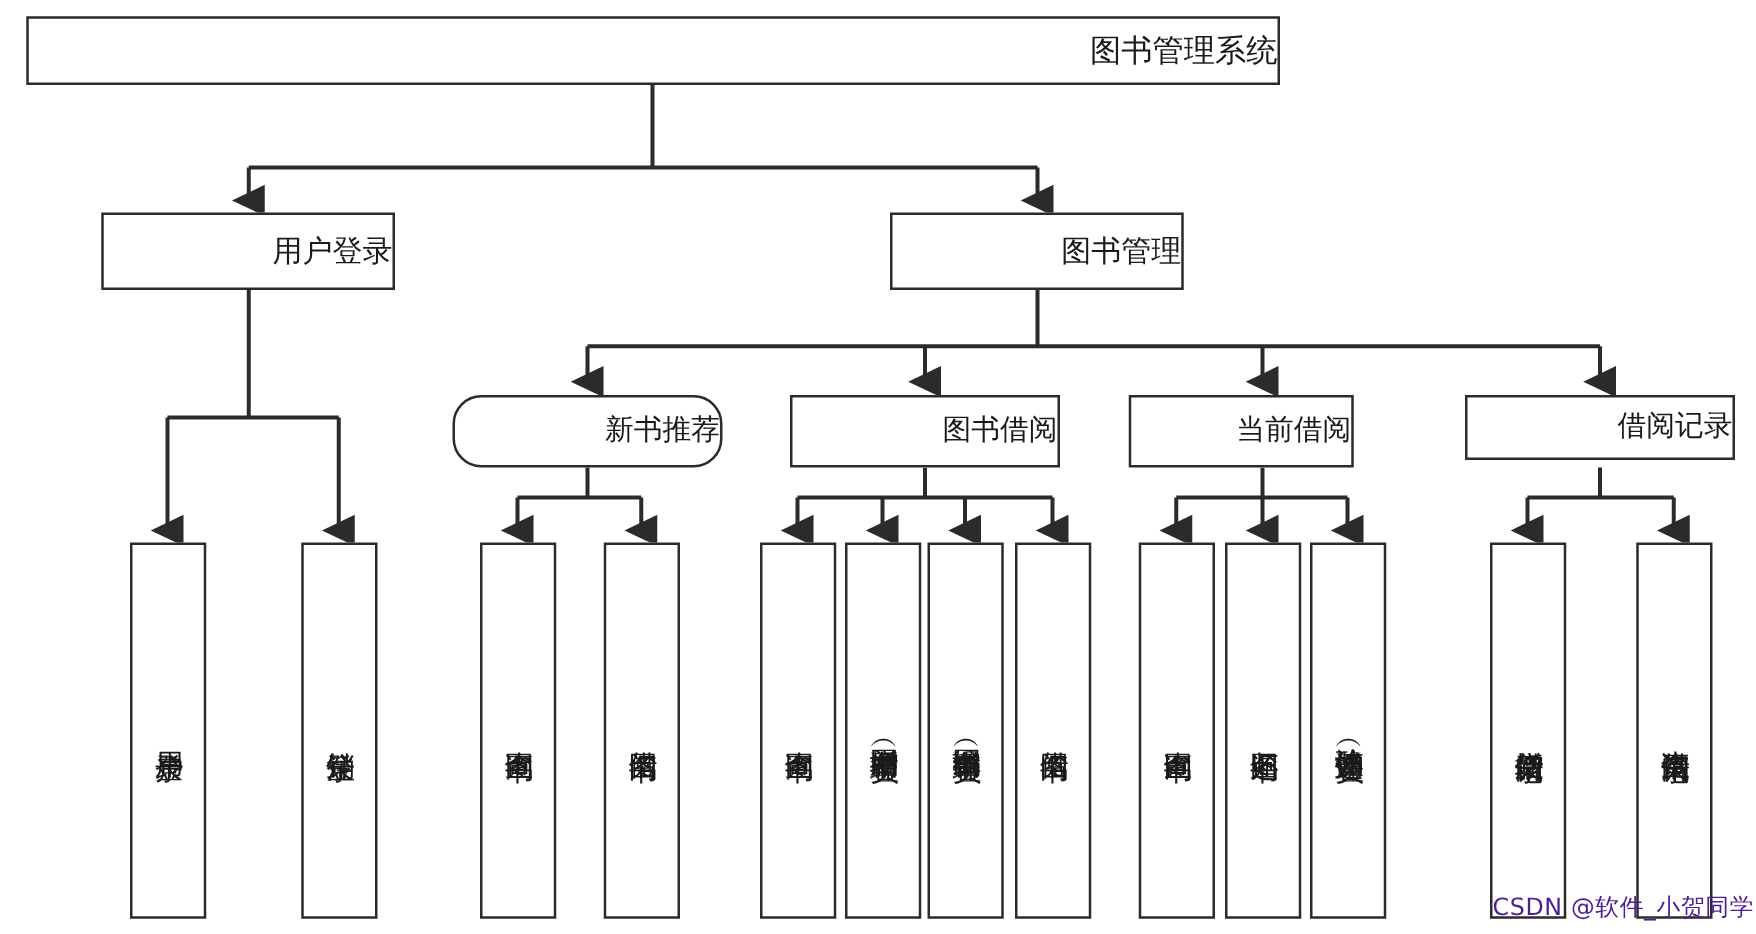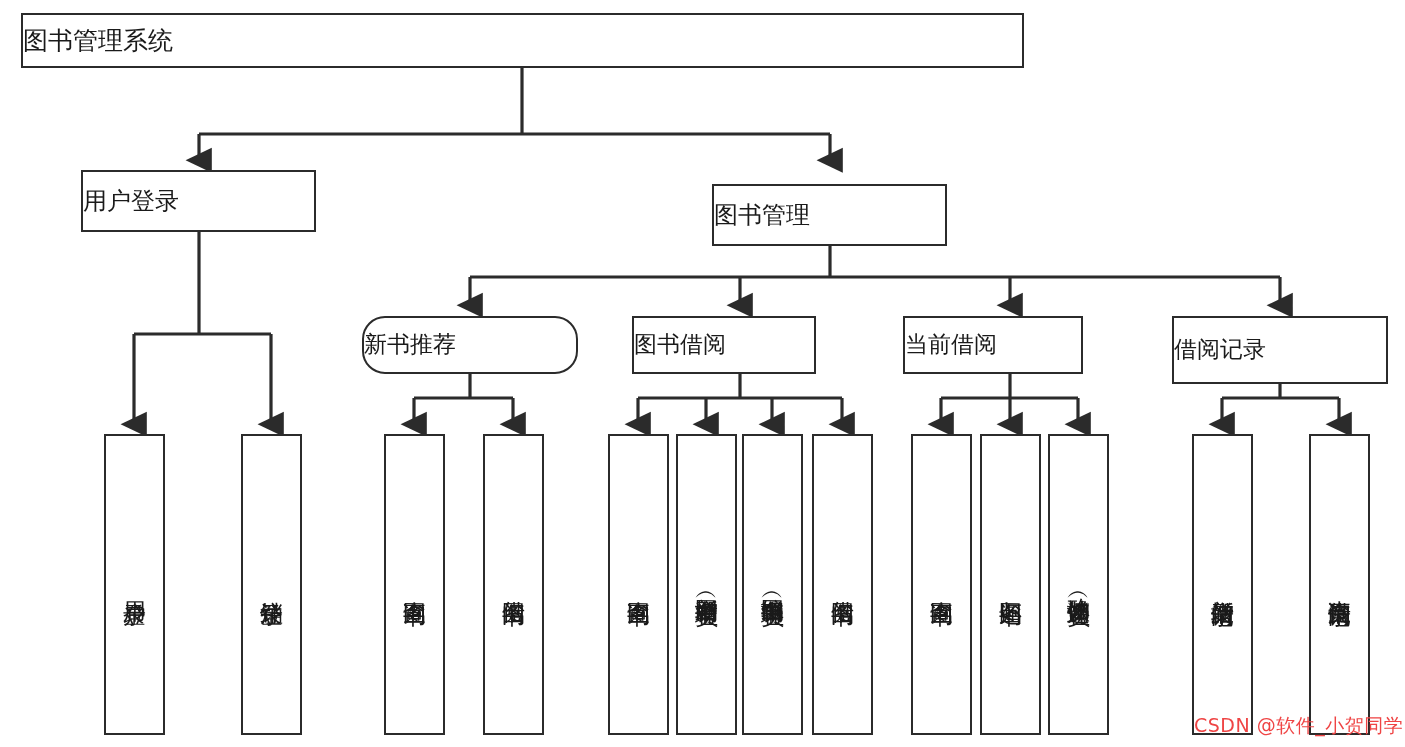--- a/index.html
+++ b/index.html
@@ -26,21 +26,21 @@
     height: 747px;
     pointer-events: none;
   }
   .node {
     position: absolute;
     box-sizing: border-box;
     background: #ffffff;
     border: 2px solid #2b2b2b;
     display: flex;
     align-items: center;
-    justify-content: flex-start;
+    justify-content: flex-end;
     color: #1a1a1a;
     line-height: 1.18;
     text-align: center;
   }
   .node.root {
     font-size: 25px;
   }
   .node.level2 {
     font-size: 24px;
   }
@@ -57,21 +57,21 @@
     padding: 4px 0;
   }
   .node.leaf .label {
     writing-mode: vertical-rl;
     text-orientation: upright;
     white-space: normal;
     display: block;
   }
   .watermark {
     position: absolute;
-    color: #ef4444;
+    color: #4c1d95;
     font-size: 19px;
     white-space: nowrap;
     letter-spacing: 0.5px;
   }
 </style>
 </head>
 <body>
 
 <div id="canvas">
 
@@ -125,34 +125,34 @@
     </g>
   </svg>
 
   <div class="node root" style="left:21px; top:13px; width:1003px; height:55px;">
     <span class="label">图书管理系统</span>
   </div>
 
   <div class="node level2" style="left:81px; top:170px; width:235px; height:62px;">
     <span class="label">用户登录</span>
   </div>
-  <div class="node level2" style="left:712px; top:184px; width:235px; height:62px;">
+  <div class="node level2" style="left:712px; top:170px; width:235px; height:62px;">
     <span class="label">图书管理</span>
   </div>
 
   <div class="node level3" style="left:362px; top:316px; width:216px; height:58px;border-radius:23px;">
     <span class="label">新书推荐</span>
   </div>
-  <div class="node level3" style="left:632px; top:316px; width:184px; height:58px;">
+  <div class="node level3" style="left:632px; top:316px; width:216px; height:58px;">
     <span class="label">图书借阅</span>
   </div>
   <div class="node level3" style="left:903px; top:316px; width:180px; height:58px;">
     <span class="label">当前借阅</span>
   </div>
-  <div class="node level3" style="left:1172px; top:316px; width:216px; height:68px;">
+  <div class="node level3" style="left:1172px; top:316px; width:216px; height:52px;">
     <span class="label">借阅记录</span>
   </div>
 
   <div class="node leaf" style="left:104px; top:434px; width:61px; height:301px;">
     <span class="label">用户登录</span>
   </div>
   <div class="node leaf" style="left:241px; top:434px; width:61px; height:301px;">
     <span class="label">注销登录</span>
   </div>
 

